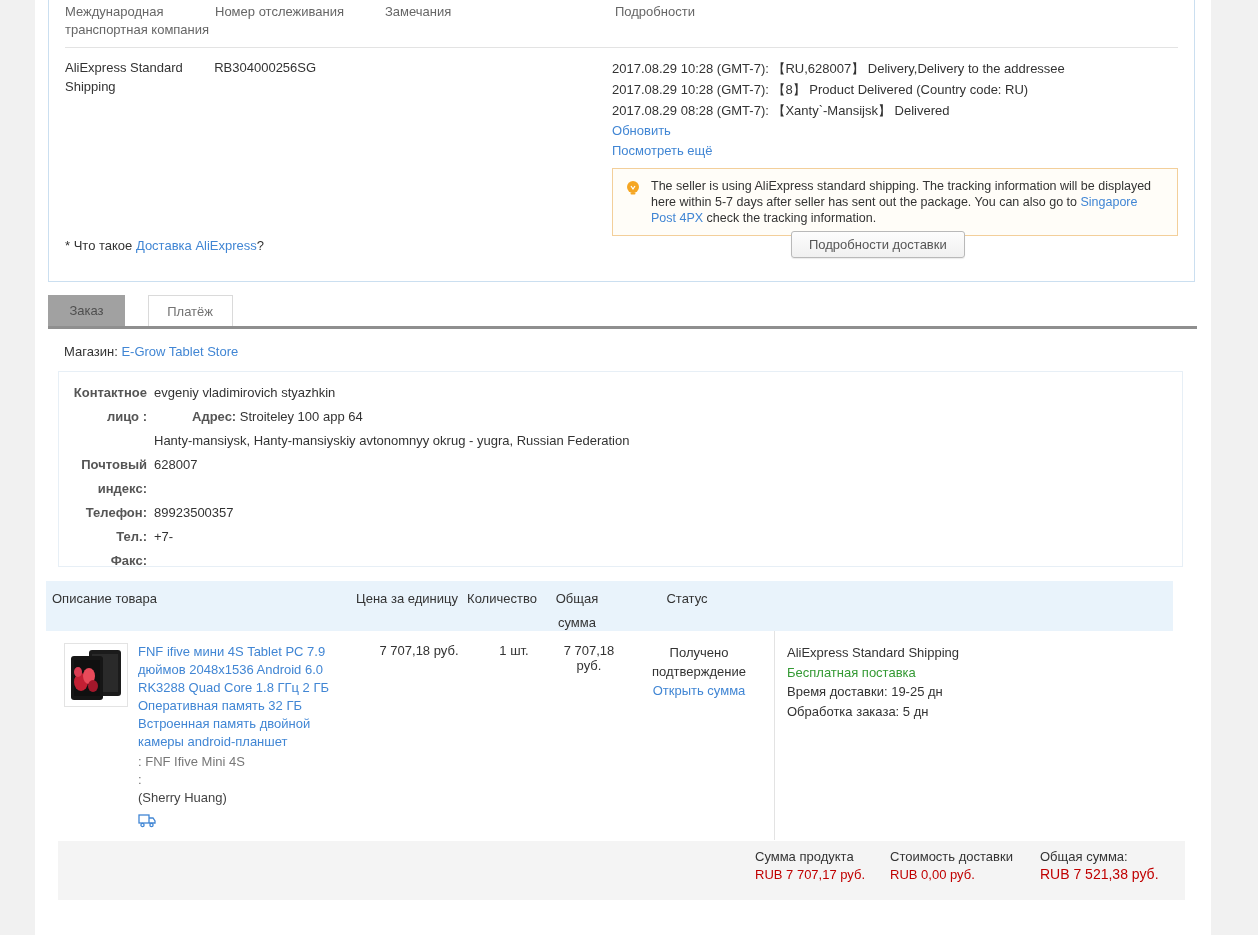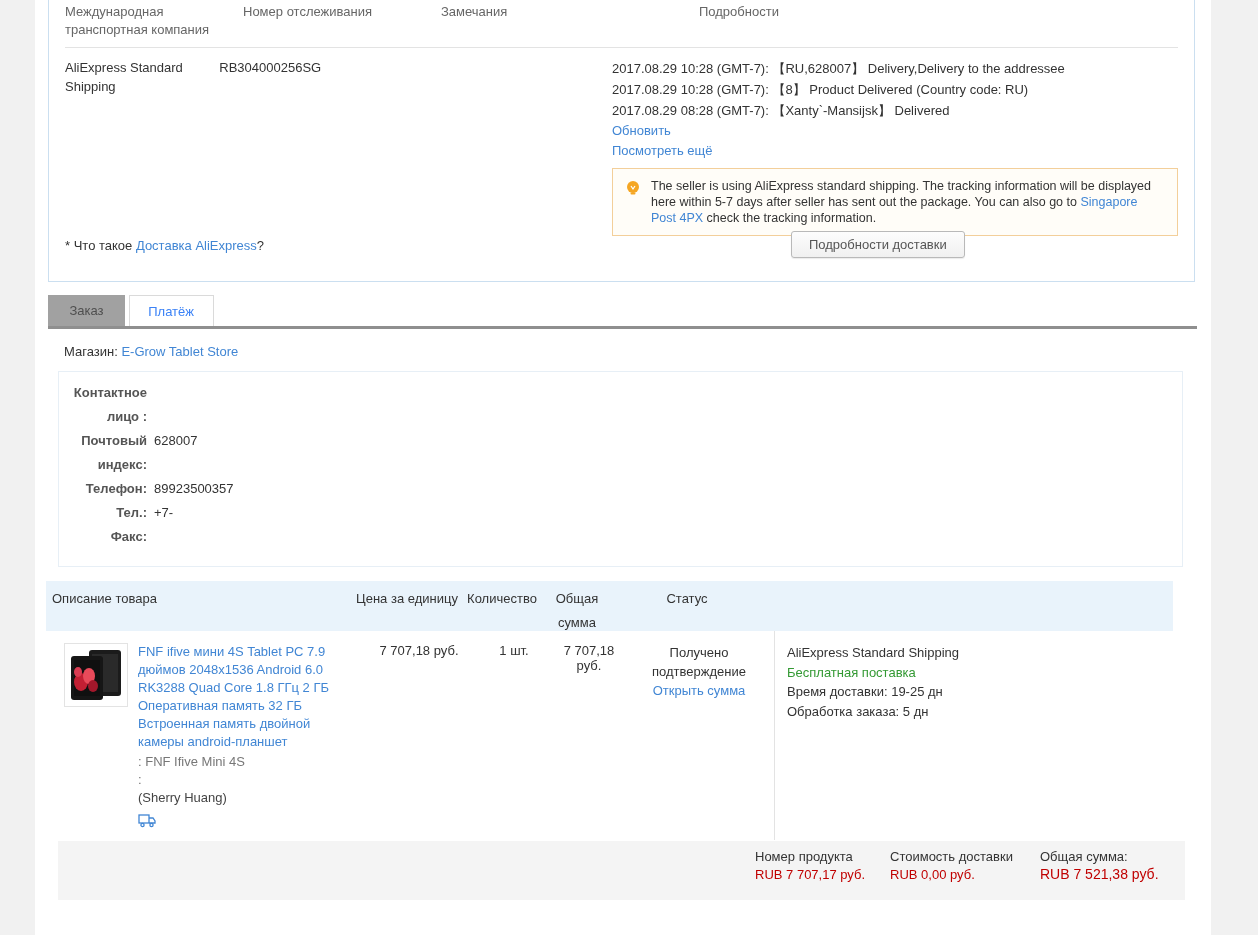--- a/index.html
+++ b/index.html
@@ -13,21 +13,21 @@
   .bg-left{left:0;width:35px;}
   .bg-right{left:1211px;width:47px;}
   a{color:#4186d4;text-decoration:none;cursor:pointer;}
 
   
   .tracking-panel{
     position:absolute;left:48px;top:-12px;width:1147px;height:294px;
     border:1px solid #cbdff0;background:#fff;box-sizing:border-box;
     padding:14px 16px 0 16px;
   }
-  .track-row{display:flex;gap:28px;}
+  .track-row{display:flex;}
   .track-head{color:#666;padding-bottom:8px;border-bottom:1px solid #e3e3e3;line-height:18px;}
   .track-body{margin-top:10px;line-height:19px;}
   .tc1{width:150px;}
   .tc2{width:170px;}
   .tc3{width:230px;}
   .tc4{flex:1;}
   .event-line{line-height:21px;color:#333;}
   .track-link{display:block;line-height:20px;}
   .notice-box{
     margin-top:7px;border:1px solid #f3cf9a;background:#fffdf8;
@@ -43,21 +43,21 @@
     background:linear-gradient(#fdfdfd,#f0f0f0);
     border:1px solid #b9b9b9;border-radius:3px;cursor:pointer;
     box-shadow:0 1px 1px rgba(0,0,0,.08);
   }
 
   
   .tabs{position:absolute;left:48px;top:295px;width:1149px;height:34px;}
   .tab{display:inline-block;height:31px;line-height:31px;text-align:center;
        vertical-align:top;cursor:pointer;box-sizing:border-box;}
   .tab-active{width:77px;background:#a1a1a1;color:#4f4f4f;}
-  .tab-inactive{width:85px;background:#fff;color:#3b82f6;border:1px solid #dadada;border-bottom:none;margin-left:0;}
+  .tab-inactive{width:85px;background:#fff;color:#737373;border:1px solid #dadada;border-bottom:none;margin-left:19px;}
   .tab-underline{position:absolute;left:0;top:31px;width:1149px;height:3px;background:#8f8f8f;}
 
   .store-line{position:absolute;left:64px;top:344px;}
   .store-line .lbl{color:#333;}
 
   
   .contact-box{
     position:absolute;left:58px;top:371px;width:1125px;height:196px;
     border:1px solid #e7eff6;background:#fff;box-sizing:border-box;
     padding:9px 0 0 8px;
@@ -156,20 +156,25 @@
 </div>
 
 <div class="store-line">
   <span class="lbl">Магазин:</span>
   <a>E-Grow Tablet Store</a>
 </div>
 
 <div class="contact-box">
   <div class="c-row">
     <div class="c-label">Контактное лицо :</div>
+    <div class="c-value">
+      <div>evgeniy vladimirovich styazhkin</div>
+      <div class="addr-line2"><span class="inline-label">Адрес:</span><span> Stroiteley 100 app 64</span></div>
+      <div>Hanty-mansiysk, Hanty-mansiyskiy avtonomnyy okrug - yugra, Russian Federation</div>
+    </div>
   </div>
   <div class="c-row">
     <div class="c-label">Почтовый индекс:</div>
     <div class="c-value">628007</div>
   </div>
   <div class="c-row">
     <div class="c-label">Телефон:</div>
     <div class="c-value">89923500357</div>
   </div>
   <div class="c-row">
@@ -233,21 +238,21 @@
   <div class="col-ship ship-cell">
     <div>AliExpress Standard Shipping</div>
     <div class="free-ship">Бесплатная поставка</div>
     <div>Время доставки: 19-25 дн</div>
     <div>Обработка заказа: 5 дн</div>
   </div>
 </div>
 
 <div class="totals-band">
   <div class="tot-block tot-1">
-    <div class="tot-label">Номер продукта</div>
+    <div class="tot-label">Сумма продукта</div>
     <div class="tot-value">RUB 7 707,17 руб.</div>
   </div>
   <div class="tot-block tot-2">
     <div class="tot-label">Стоимость доставки</div>
     <div class="tot-value">RUB 0,00 руб.</div>
   </div>
   <div class="tot-block tot-3">
     <div class="tot-label">Общая сумма:</div>
     <div class="tot-value">RUB 7 521,38 руб.</div>
   </div>

